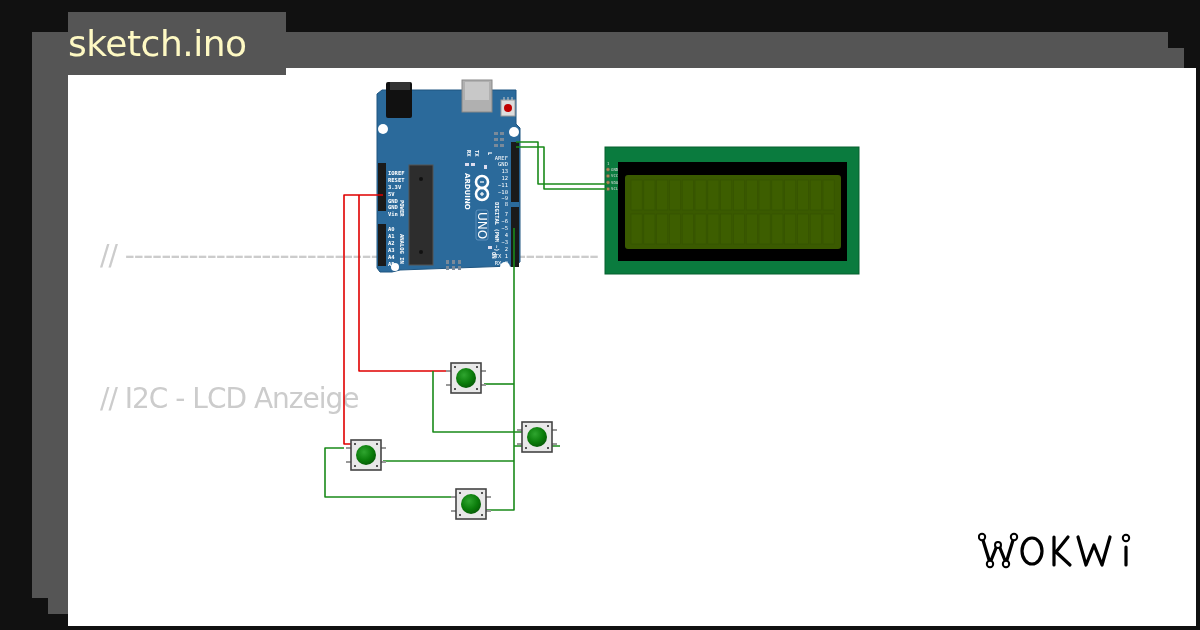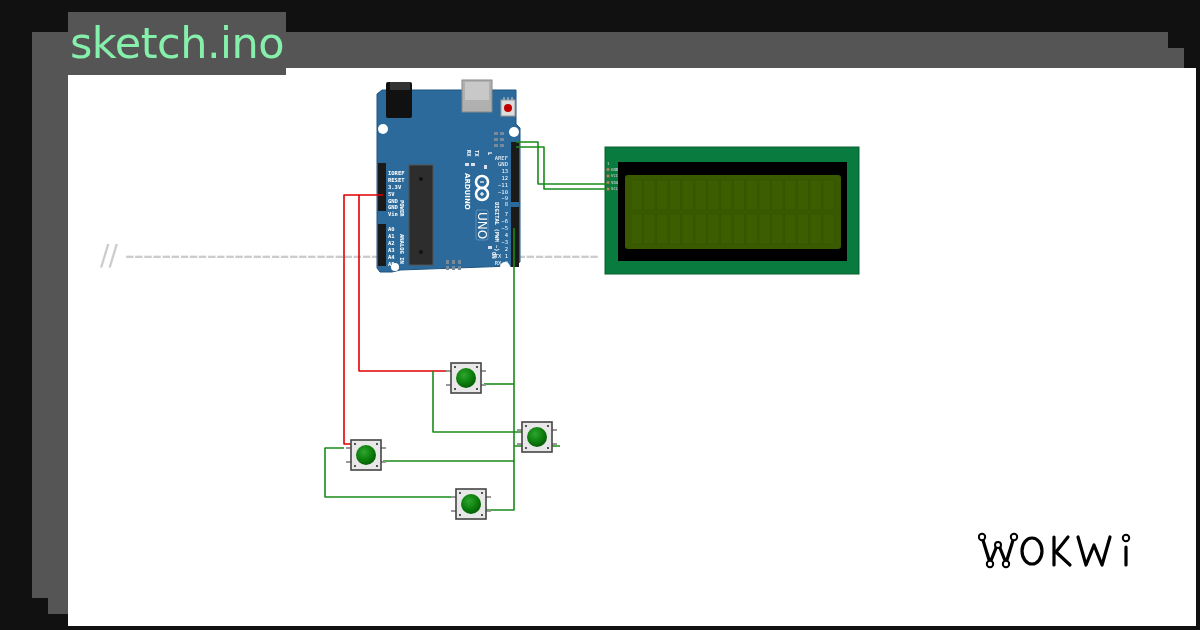--- a/index.html
+++ b/index.html
@@ -2,32 +2,33 @@
 <html><head>
 <meta charset="utf-8">
 <style>
   html,body{margin:0;padding:0;}
   body{width:1200px;height:630px;background:#111111;position:relative;overflow:hidden;font-family:"DejaVu Sans",sans-serif;}
   .shadow{position:absolute;left:48px;top:48px;width:1136px;height:566px;background:#555555;}
   .frame{position:absolute;left:32px;top:32px;width:1136px;height:566px;background:#555555;}
   .canvas{position:absolute;left:36px;top:36px;width:1128px;height:558px;background:#ffffff;overflow:hidden;}
   .code{position:absolute;left:32px;top:68px;margin:0;font-family:"DejaVu Sans",sans-serif;font-size:28px;line-height:47.8px;color:#cccccc;letter-spacing:-1px;white-space:pre;}
   .code div{height:47.8px;}
-  .title-tab{position:absolute;left:68px;top:12px;width:218px;height:63px;background:#555555;color:#86efac;font-family:"DejaVu Sans",sans-serif;font-size:43px;line-height:63px;text-align:center;letter-spacing:-0.5px;}
+  .title-tab{position:absolute;left:68px;top:12px;width:218px;height:63px;background:#555555;color:#fef9c3;font-family:"DejaVu Sans",sans-serif;font-size:36px;line-height:63px;letter-spacing:-0.5px;}
   svg.circuit{position:absolute;left:0;top:0;}
   .logo{position:absolute;left:978px;top:527px;font-family:"DejaVu Sans",sans-serif;font-size:38px;font-weight:normal;color:#000;letter-spacing:2px;line-height:1;}
 </style>
 </head>
 <body>
 
 <div class="shadow"></div>
 <div class="frame">
   <div class="canvas">
     <div class="code">
       <div>// ----------------------------------------------------</div>
+      <div>// I2C - LCD Anzeige</div>
       
       
       
       
       
       
       
       
     </div>
   </div>

